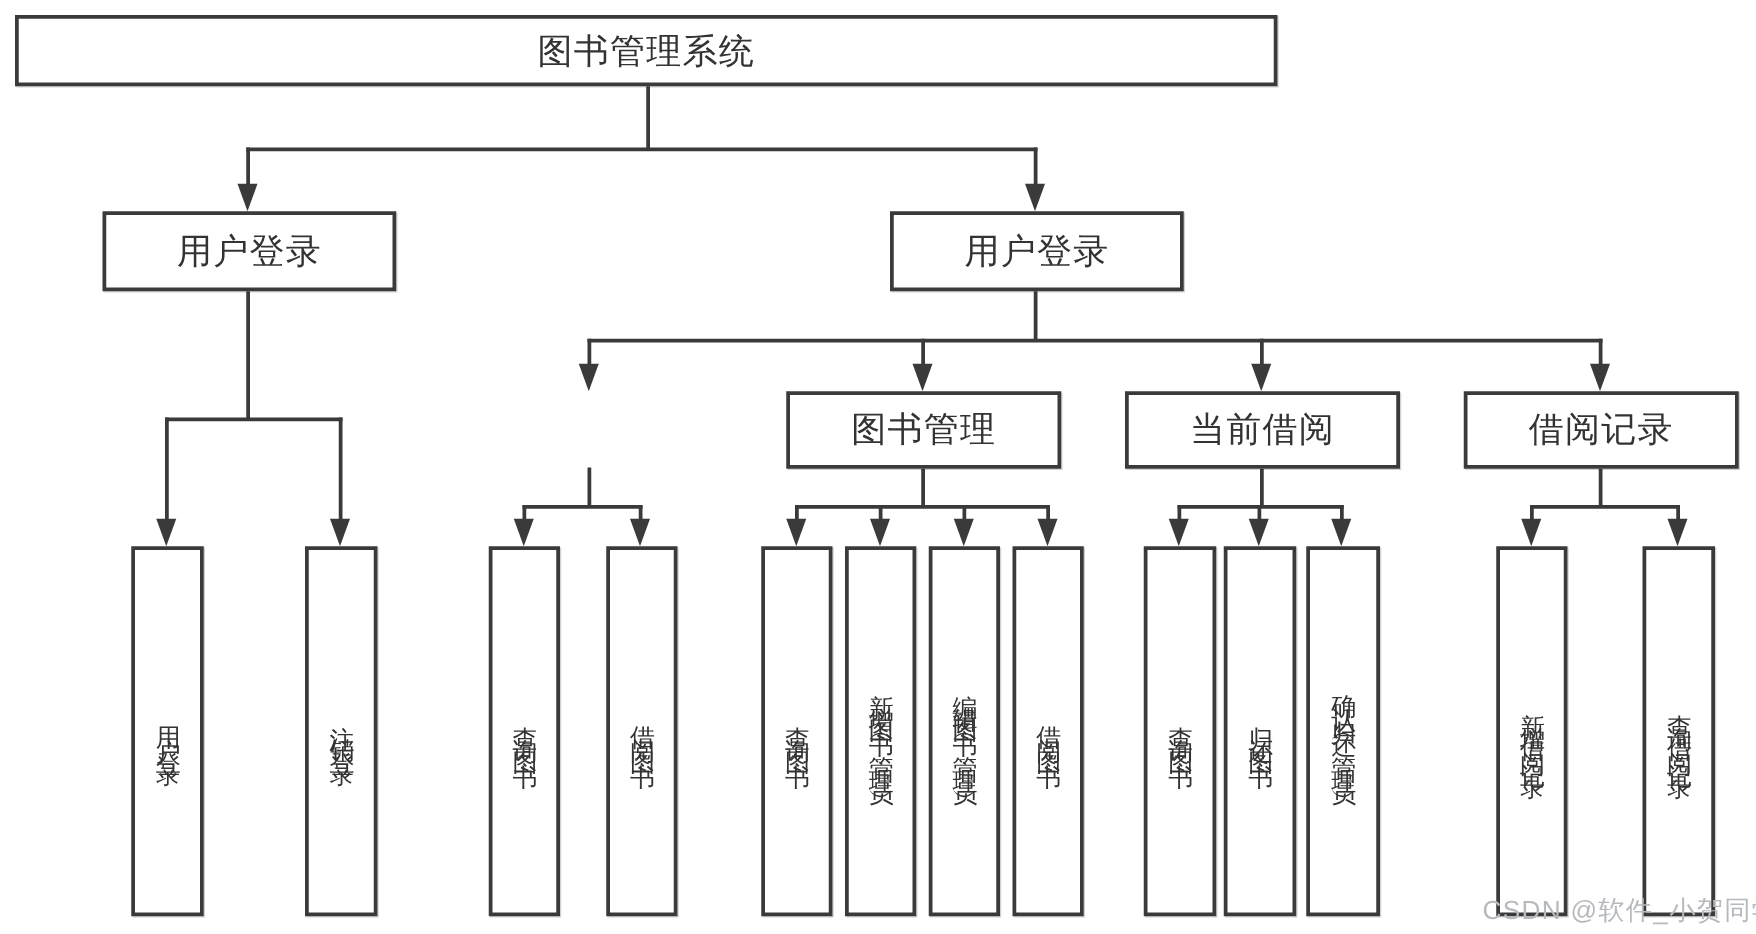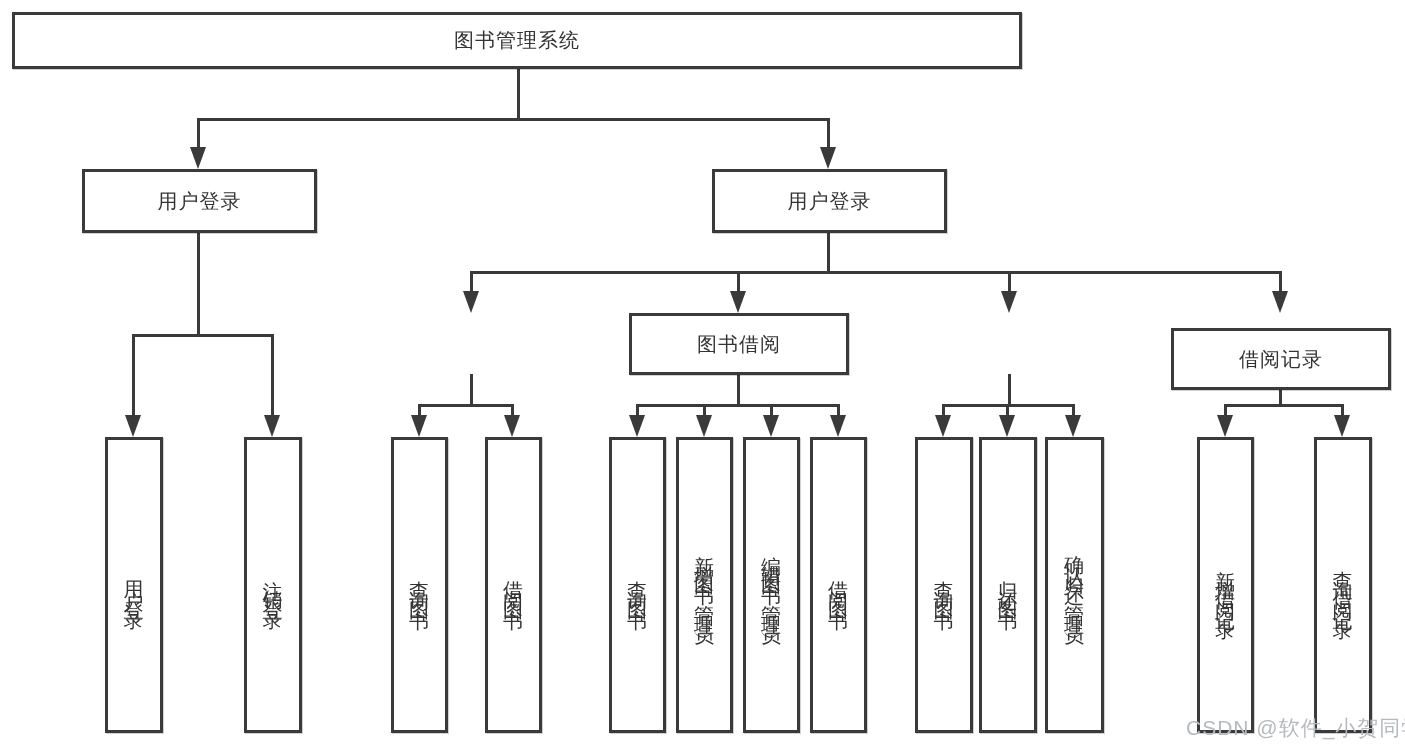--- a/index.html
+++ b/index.html
@@ -5,21 +5,21 @@
   html,body{margin:0;padding:0;background:#ffffff;}
   .canvas{
     position:relative;width:1405px;height:747px;background:#ffffff;overflow:hidden;
     font-family:"Liberation Sans",sans-serif;color:#333333;
   }
   .box{
     position:absolute;box-sizing:border-box;border:3px solid #3a3a3a;background:#ffffff;
     display:flex;align-items:center;justify-content:center;z-index:2;
     box-shadow:1px 1px 0 rgba(0,0,0,0.18);
   }
-  .hbox{font-size:20px;letter-spacing:1px;white-space:nowrap;font-family:Liberation Serif, serif;}
+  .hbox{font-size:28px;letter-spacing:1px;white-space:nowrap;font-family:Liberation Serif, serif;}
   .vbox{top:437px;height:296px;}
   .vtext{
     writing-mode:vertical-rl;text-orientation:mixed;font-size:20px;
     letter-spacing:10px;line-height:1;white-space:nowrap;
   }
   .hline,.vline{position:absolute;background:#3a3a3a;z-index:1;}
   .hline{height:3px;}
   .vline{width:3px;}
   .arrow{
     position:absolute;width:0;height:0;z-index:1;
@@ -59,22 +59,23 @@
   <div class="hline" style="left:470px;top:271px;width:812px;"></div>
   <div class="vline" style="left:470px;top:271px;height:22px;"></div>
   <div class="vline" style="left:737px;top:271px;height:22px;"></div>
   <div class="vline" style="left:1008px;top:271px;height:22px;"></div>
   <div class="vline" style="left:1279px;top:271px;height:22px;"></div>
   <div class="arrow" style="left:463px;top:291px;"></div>
   <div class="arrow" style="left:730px;top:291px;"></div>
   <div class="arrow" style="left:1001px;top:291px;"></div>
   <div class="arrow" style="left:1272px;top:291px;"></div>
 
-  <div class="box hbox" style="left:629px;top:313px;width:220px;height:62px;">图书借阅</div>
-  <div class="box hbox" style="left:1171px;top:328px;width:220px;height:62px;">借阅记录</div>
+  <div class="box hbox" style="left:629px;top:313px;width:220px;height:62px;">图书管理</div>
+  <div class="box hbox" style="left:900px;top:313px;width:220px;height:62px;">当前借阅</div>
+  <div class="box hbox" style="left:1171px;top:313px;width:220px;height:62px;">借阅记录</div>
 
   <div class="vline" style="left:470px;top:374px;height:32px;"></div>
   <div class="hline" style="left:418px;top:404px;width:96px;"></div>
   <div class="vline" style="left:418px;top:404px;height:13px;"></div>
   <div class="vline" style="left:511px;top:404px;height:13px;"></div>
   <div class="arrow" style="left:411px;top:415px;"></div>
   <div class="arrow" style="left:504px;top:415px;"></div>
 
   <div class="vline" style="left:737px;top:374px;height:32px;"></div>
   <div class="hline" style="left:636px;top:404px;width:204px;"></div>

